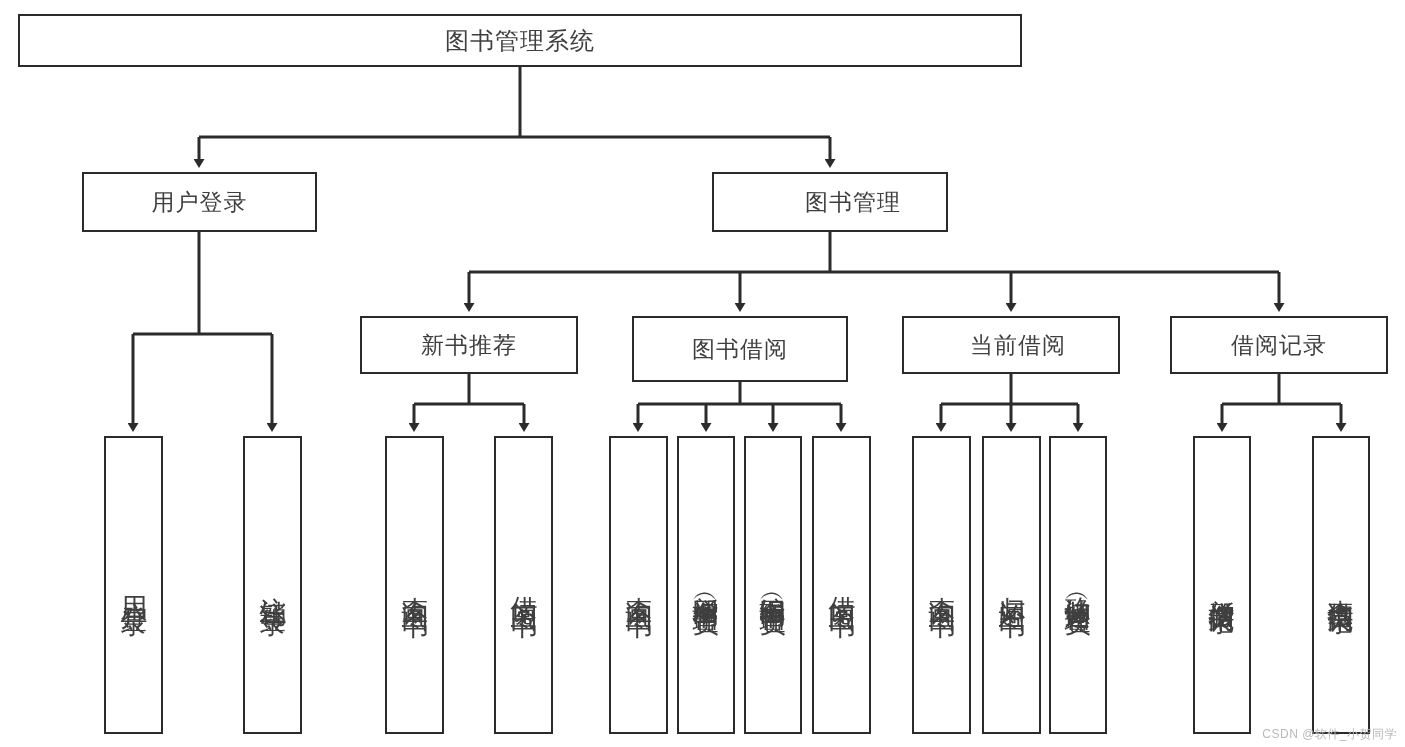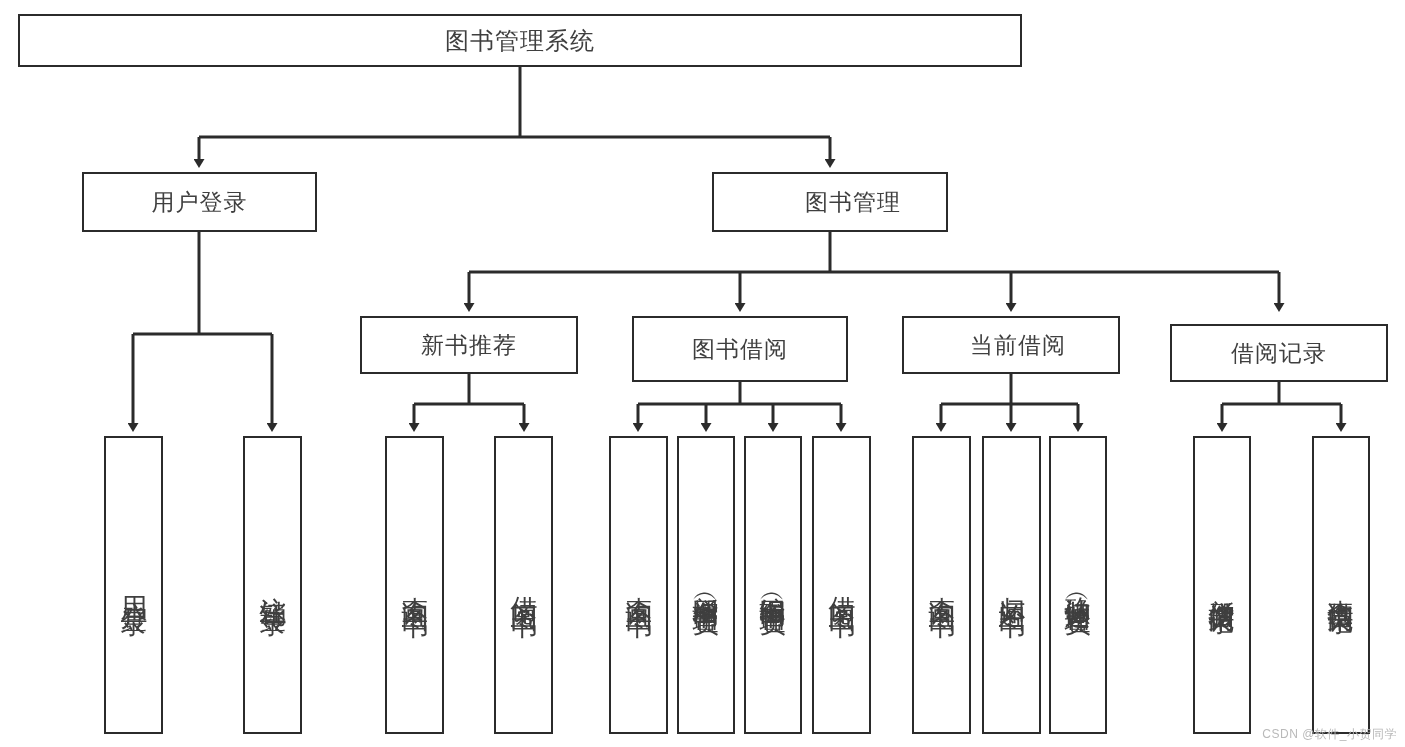--- a/index.html
+++ b/index.html
@@ -153,21 +153,21 @@
   </div>
 
   <div class="node horiz" style="left:632px; top:316px; width:216px; height:66px;">
     <span class="label">图书借阅</span>
   </div>
 
   <div class="node horiz" style="left:902px; top:316px; width:218px; height:58px;padding-left:14px;">
     <span class="label">当前借阅</span>
   </div>
 
-  <div class="node horiz" style="left:1170px; top:324px; width:218px; height:58px;">
+  <div class="node horiz" style="left:1170px; top:316px; width:218px; height:58px;">
     <span class="label">借阅记录</span>
   </div>
 
   <div class="node vert" style="left:104px; top:436px; width:59px; height:298px;">
     <span class="label">用户登录</span>
   </div>
 
   <div class="node vert" style="left:243px; top:436px; width:59px; height:298px;">
     <span class="label">注销登录</span>
   </div>

